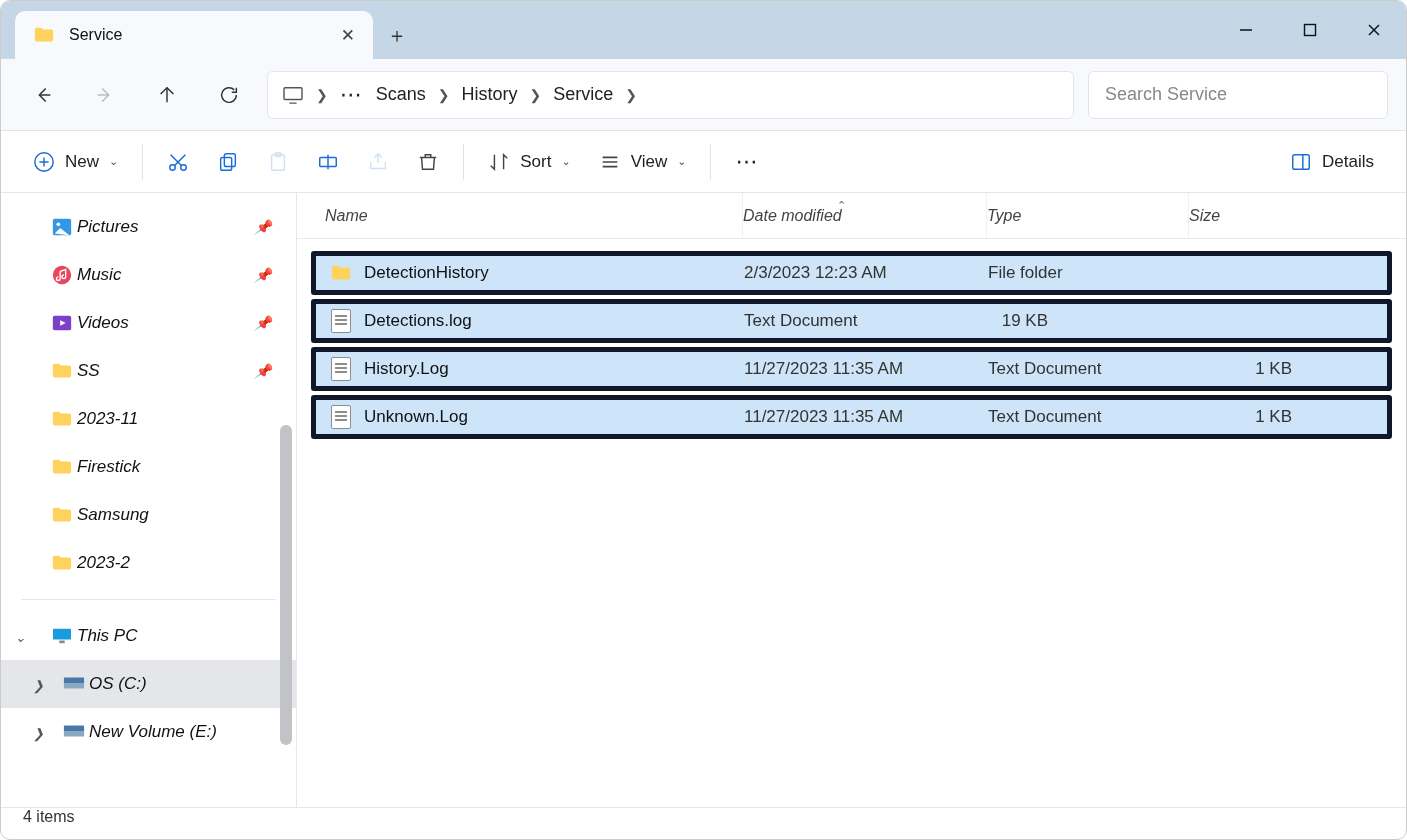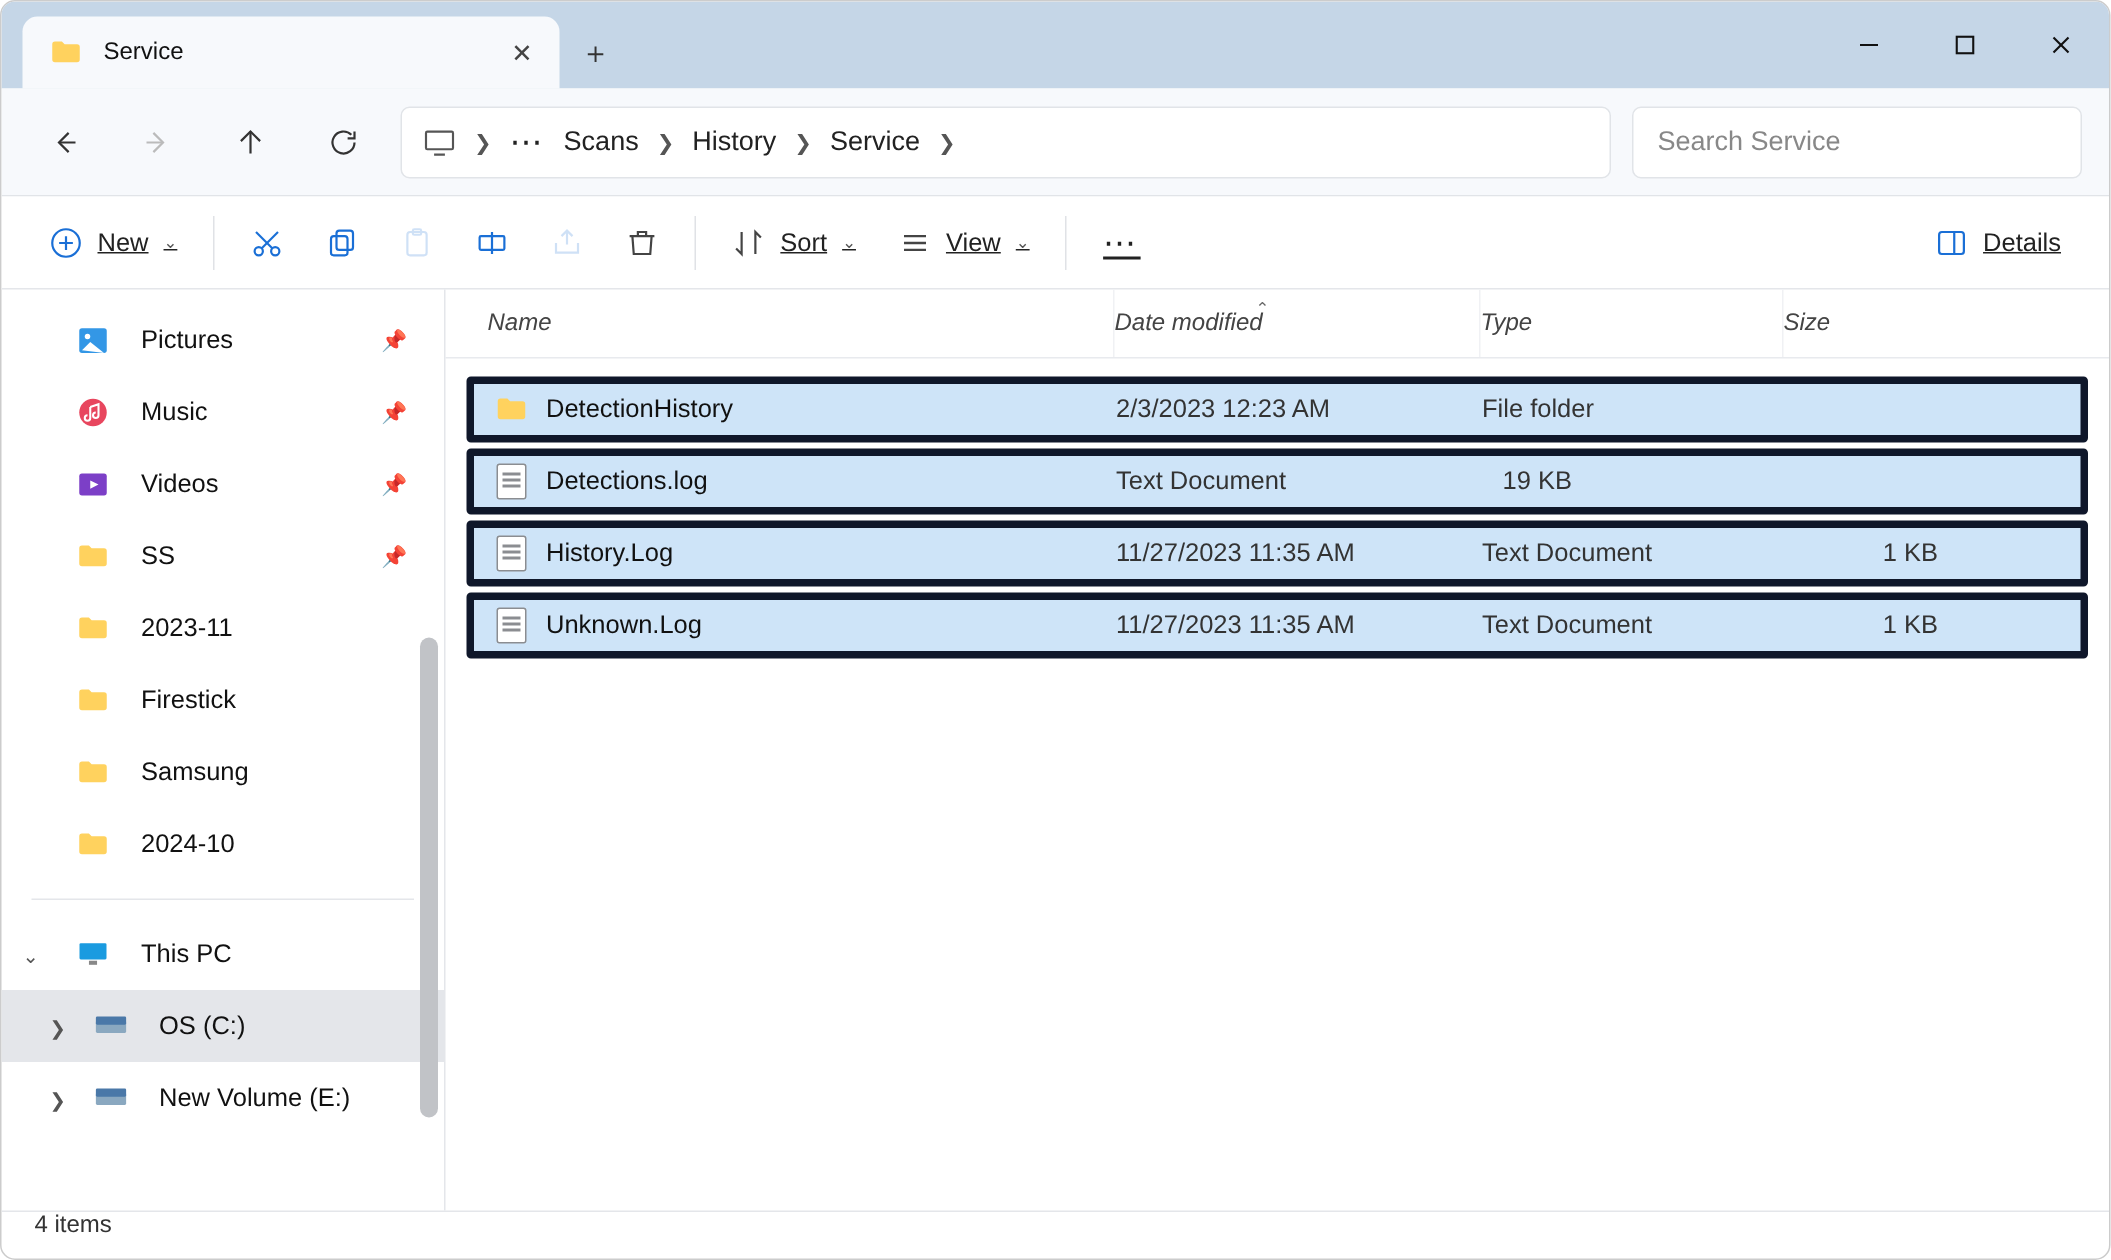--- a/index.html
+++ b/index.html
@@ -14,28 +14,28 @@
 
 .navbar { height:72px; background:#f7f9fc; display:flex; align-items:center; padding:0 18px; gap:14px; border-bottom:1px solid #e1e4e8;}
 .navbtn { width:48px; height:48px; display:flex; align-items:center; justify-content:center; color:#555; border-radius:6px;}
 .navbtn.disabled { color:#bcc;}
 .breadcrumb { flex:1; height:48px; background:#fff; border:1px solid #e1e4e8; border-radius:6px; display:flex; align-items:center; padding:0 14px; gap:12px; font-size:18px; color:#222;}
 .bc-sep { color:#555; font-size:14px;}
 .bc-dots { font-size:22px; letter-spacing:2px;}
 .search { width:300px; height:48px; background:#fff; border:1px solid #e1e4e8; border-radius:6px; display:flex; align-items:center; padding:0 16px; color:#888; font-size:18px;}
 
 .toolbar { height:62px; background:#fff; display:flex; align-items:center; padding:0 20px; gap:4px; border-bottom:1px solid #e4e6ea;}
-.tbtn { height:44px; min-width:44px; display:flex; align-items:center; justify-content:center; gap:10px; padding:0 12px; border-radius:6px; font-size:17px; color:#222;text-decoration:underline;}
+.tbtn { height:44px; min-width:44px; display:flex; align-items:center; justify-content:center; gap:10px; padding:0 12px; border-radius:6px; font-size:17px; color:#222;}
 .tbtn .chev { font-size:11px; color:#555;}
 .tbtn.disabled svg, .tbtn.disabled { opacity:.45;}
 .sep { width:1px; height:36px; background:#e0e2e6; margin:0 8px;}
 
 .content { flex:1; display:flex; min-height:0;}
 .sidebar { width:296px; border-right:1px solid #e4e6ea; padding-top:10px; position:relative;}
-.sbitem { height:48px; display:flex; align-items:center; padding-left:50px; gap:21px; font-size:17px; color:#111; position:relative;}
+.sbitem { height:48px; display:flex; align-items:center; padding-left:50px; gap:4px; font-size:17px; color:#111; position:relative;font-style:italic;}
 .sbitem.active { background:#e4e6ea;}
 .sbitem .pin { position:absolute; right:24px; color:#6a6a6a; font-size:14px;}
 .sbitem .expand { position:absolute; left:14px; font-size:13px; color:#555; transform: translateY(1px);}
 .sbitem.sub { padding-left:62px;}
 .sbitem.sub .expand { left:32px;}
 .sb-divider { margin:12px 20px; height:1px; background:#e4e6ea;}
 .scrollbar { position:absolute; right:4px; top:232px; width:12px; height:320px; background:#c1c3c7; border-radius:6px;}
 .filelist { flex:1; display:flex; flex-direction:column;}
 .cols { height:46px; display:flex; align-items:center; padding-left:28px; font-size:16px; color:#444; border-bottom:1px solid #e8eaee;}
 .col-name { width:418px;}
@@ -270,21 +270,21 @@
         <div class="sbitem">
           <svg class="folder-icon" viewBox="0 0 24 24">
             <path fill="#ffd25e" d="M2 6a2 2 0 0 1 2-2h5l2 2h9a2 2 0 0 1 2 2v9a2 2 0 0 1-2 2H4a2 2 0 0 1-2-2z"></path>
           </svg>
           <span>Samsung</span>
         </div>
         <div class="sbitem">
           <svg class="folder-icon" viewBox="0 0 24 24">
             <path fill="#ffd25e" d="M2 6a2 2 0 0 1 2-2h5l2 2h9a2 2 0 0 1 2 2v9a2 2 0 0 1-2 2H4a2 2 0 0 1-2-2z"></path>
           </svg>
-          <span>2024-10</span>
+          <span>2023-2</span>
         </div>
       </div>
     <div class="sb-divider"></div>
     <div class="sbitem">
       <span class="expand">⌄</span>
       <svg width="22" height="18" viewBox="0 0 24 20">
           <rect x="2" y="2" width="20" height="12" rx="1" fill="#1a9be0"></rect>
           <rect x="9" y="15" width="6" height="3" fill="#888"></rect>
         </svg>
       <span>This PC</span>

